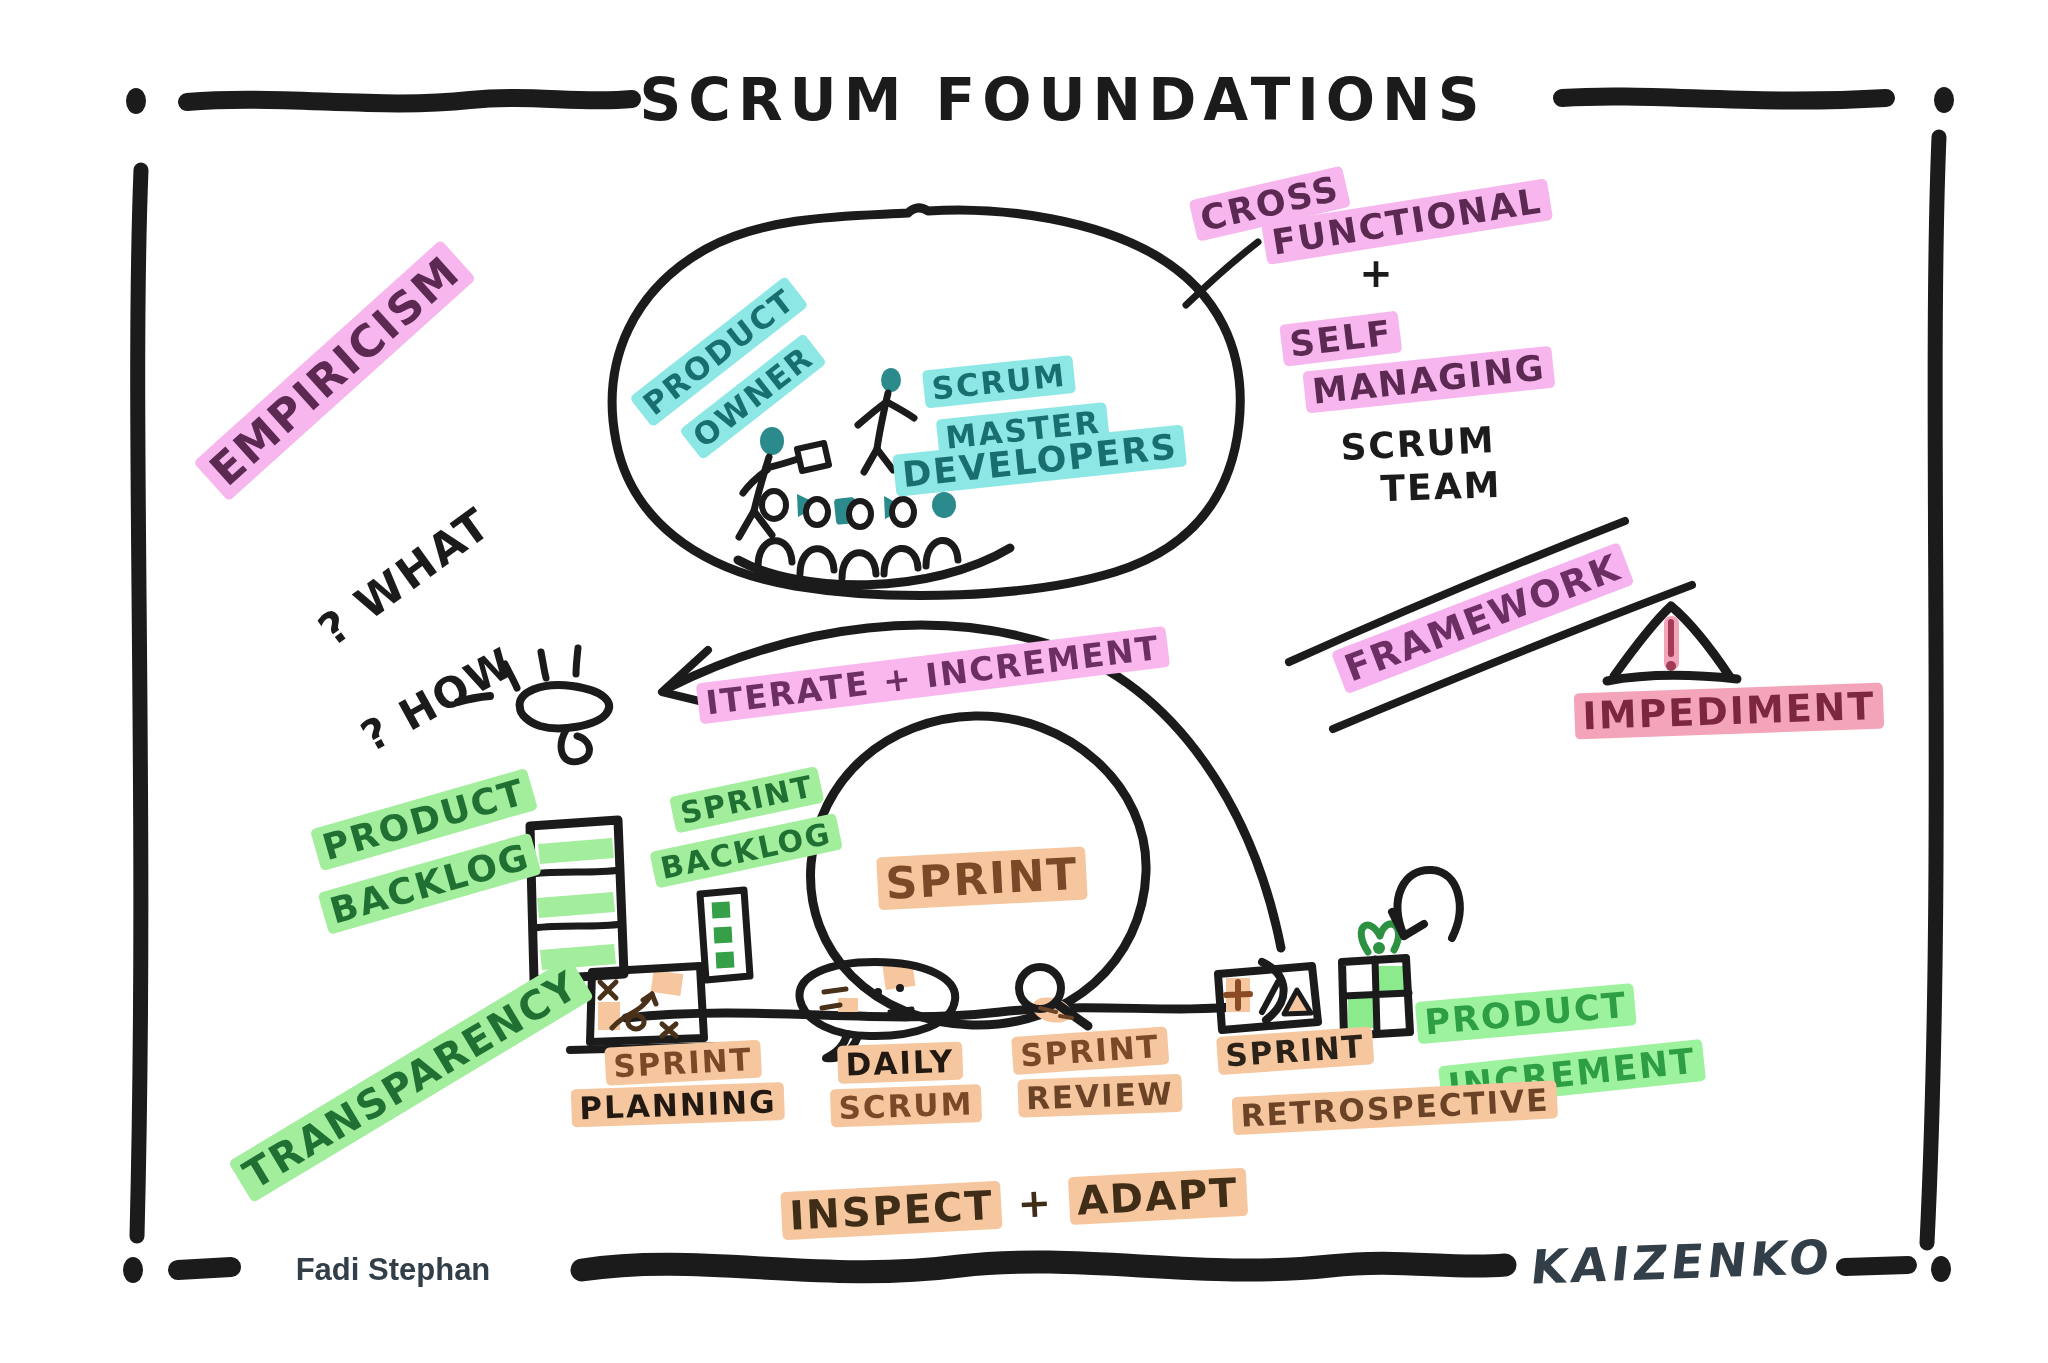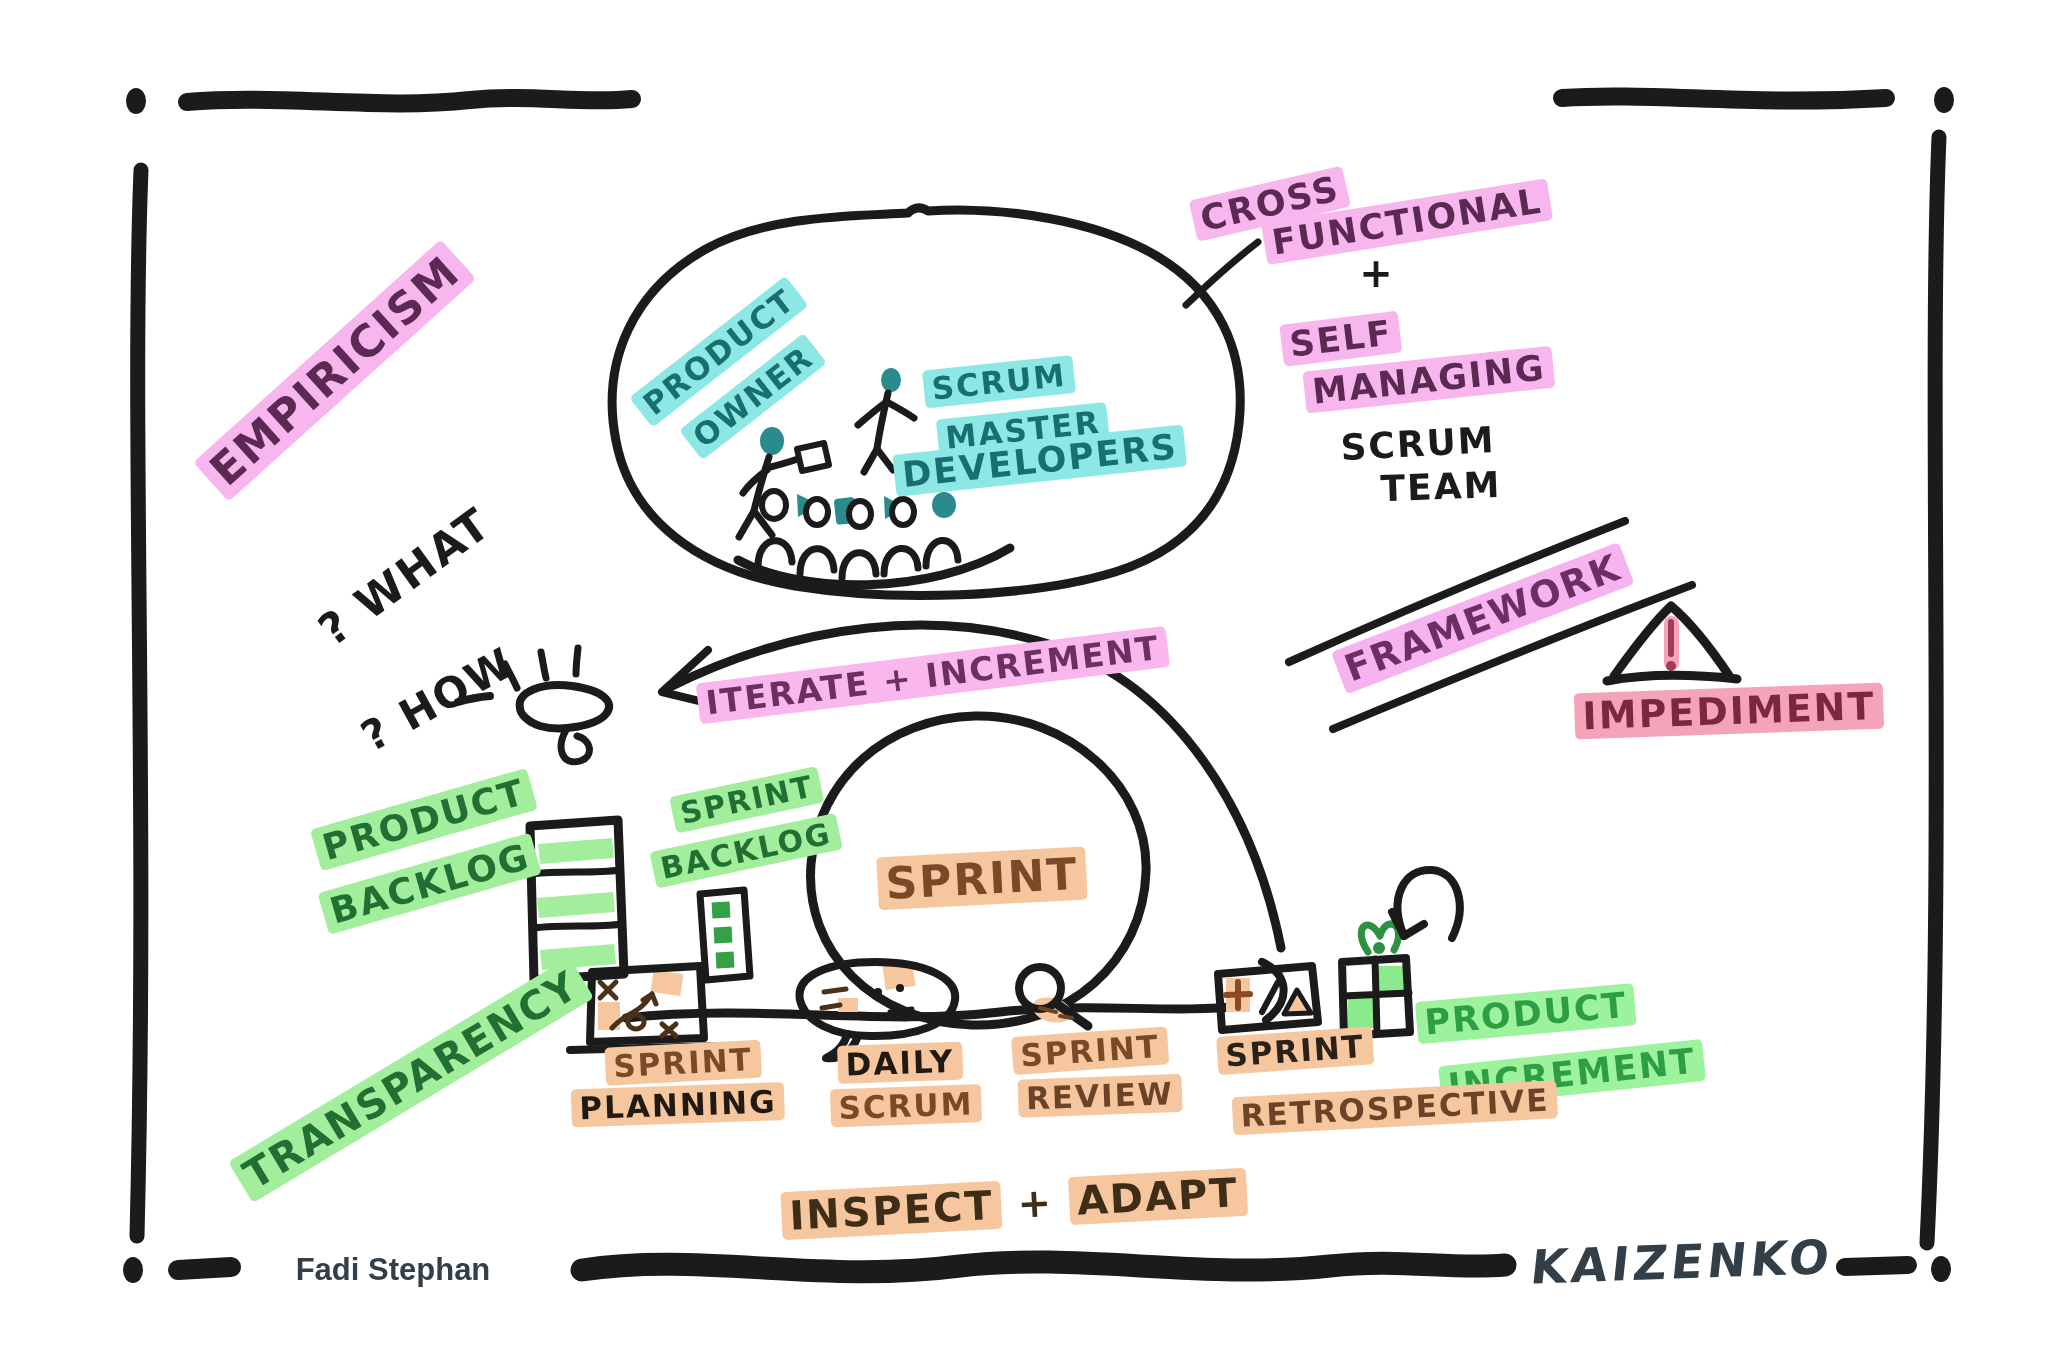--- a/index.html
+++ b/index.html
@@ -178,20 +178,21 @@
     <g>
       <rect x="1226" y="978" width="24" height="34" fill="#f6c79e"></rect>
       <path d="M 1284,1014 L 1297,990 L 1311,1013 Z" fill="#f6c79e"></path>
       <path d="M 1218,974 L 1312,966 L 1318,1022 L 1222,1030 Z" stroke="#1b1b1b" stroke-width="8"></path>
       <path d="M 1238,982 L 1238,1008 M 1226,995 L 1250,994" stroke="#8a4b24" stroke-width="6"></path>
       <path d="M 1262,1012 L 1278,982" stroke="#1b1b1b" stroke-width="6"></path>
       <path d="M 1284,1014 L 1297,990 L 1311,1013 Z" stroke="#1b1b1b" stroke-width="5"></path>
     </g>
   </svg>
 
+  <div class="lbl title" style="left:1063px;top:100px;--fs:58px;">SCRUM FOUNDATIONS</div>
 
   <div class="lbl" style="left:335px;top:371px;--r:-42deg;--fs:44px;--ink:#5c2953;">
     <span class="hl" style="--hl:#f7b7ee;">EMPIRICISM</span>
   </div>
 
   <div class="lbl" style="left:405px;top:577px;--r:-36deg;--fs:44px;">? WHAT</div>
   <div class="lbl" style="left:438px;top:700px;--r:-29deg;--fs:42px;">? HOW</div>
 
   <div class="lbl" style="left:719px;top:352px;--r:-38deg;--fs:31px;--ink:#196e70;">
     <span class="hl" style="--hl:#8de8e5;">PRODUCT</span>

